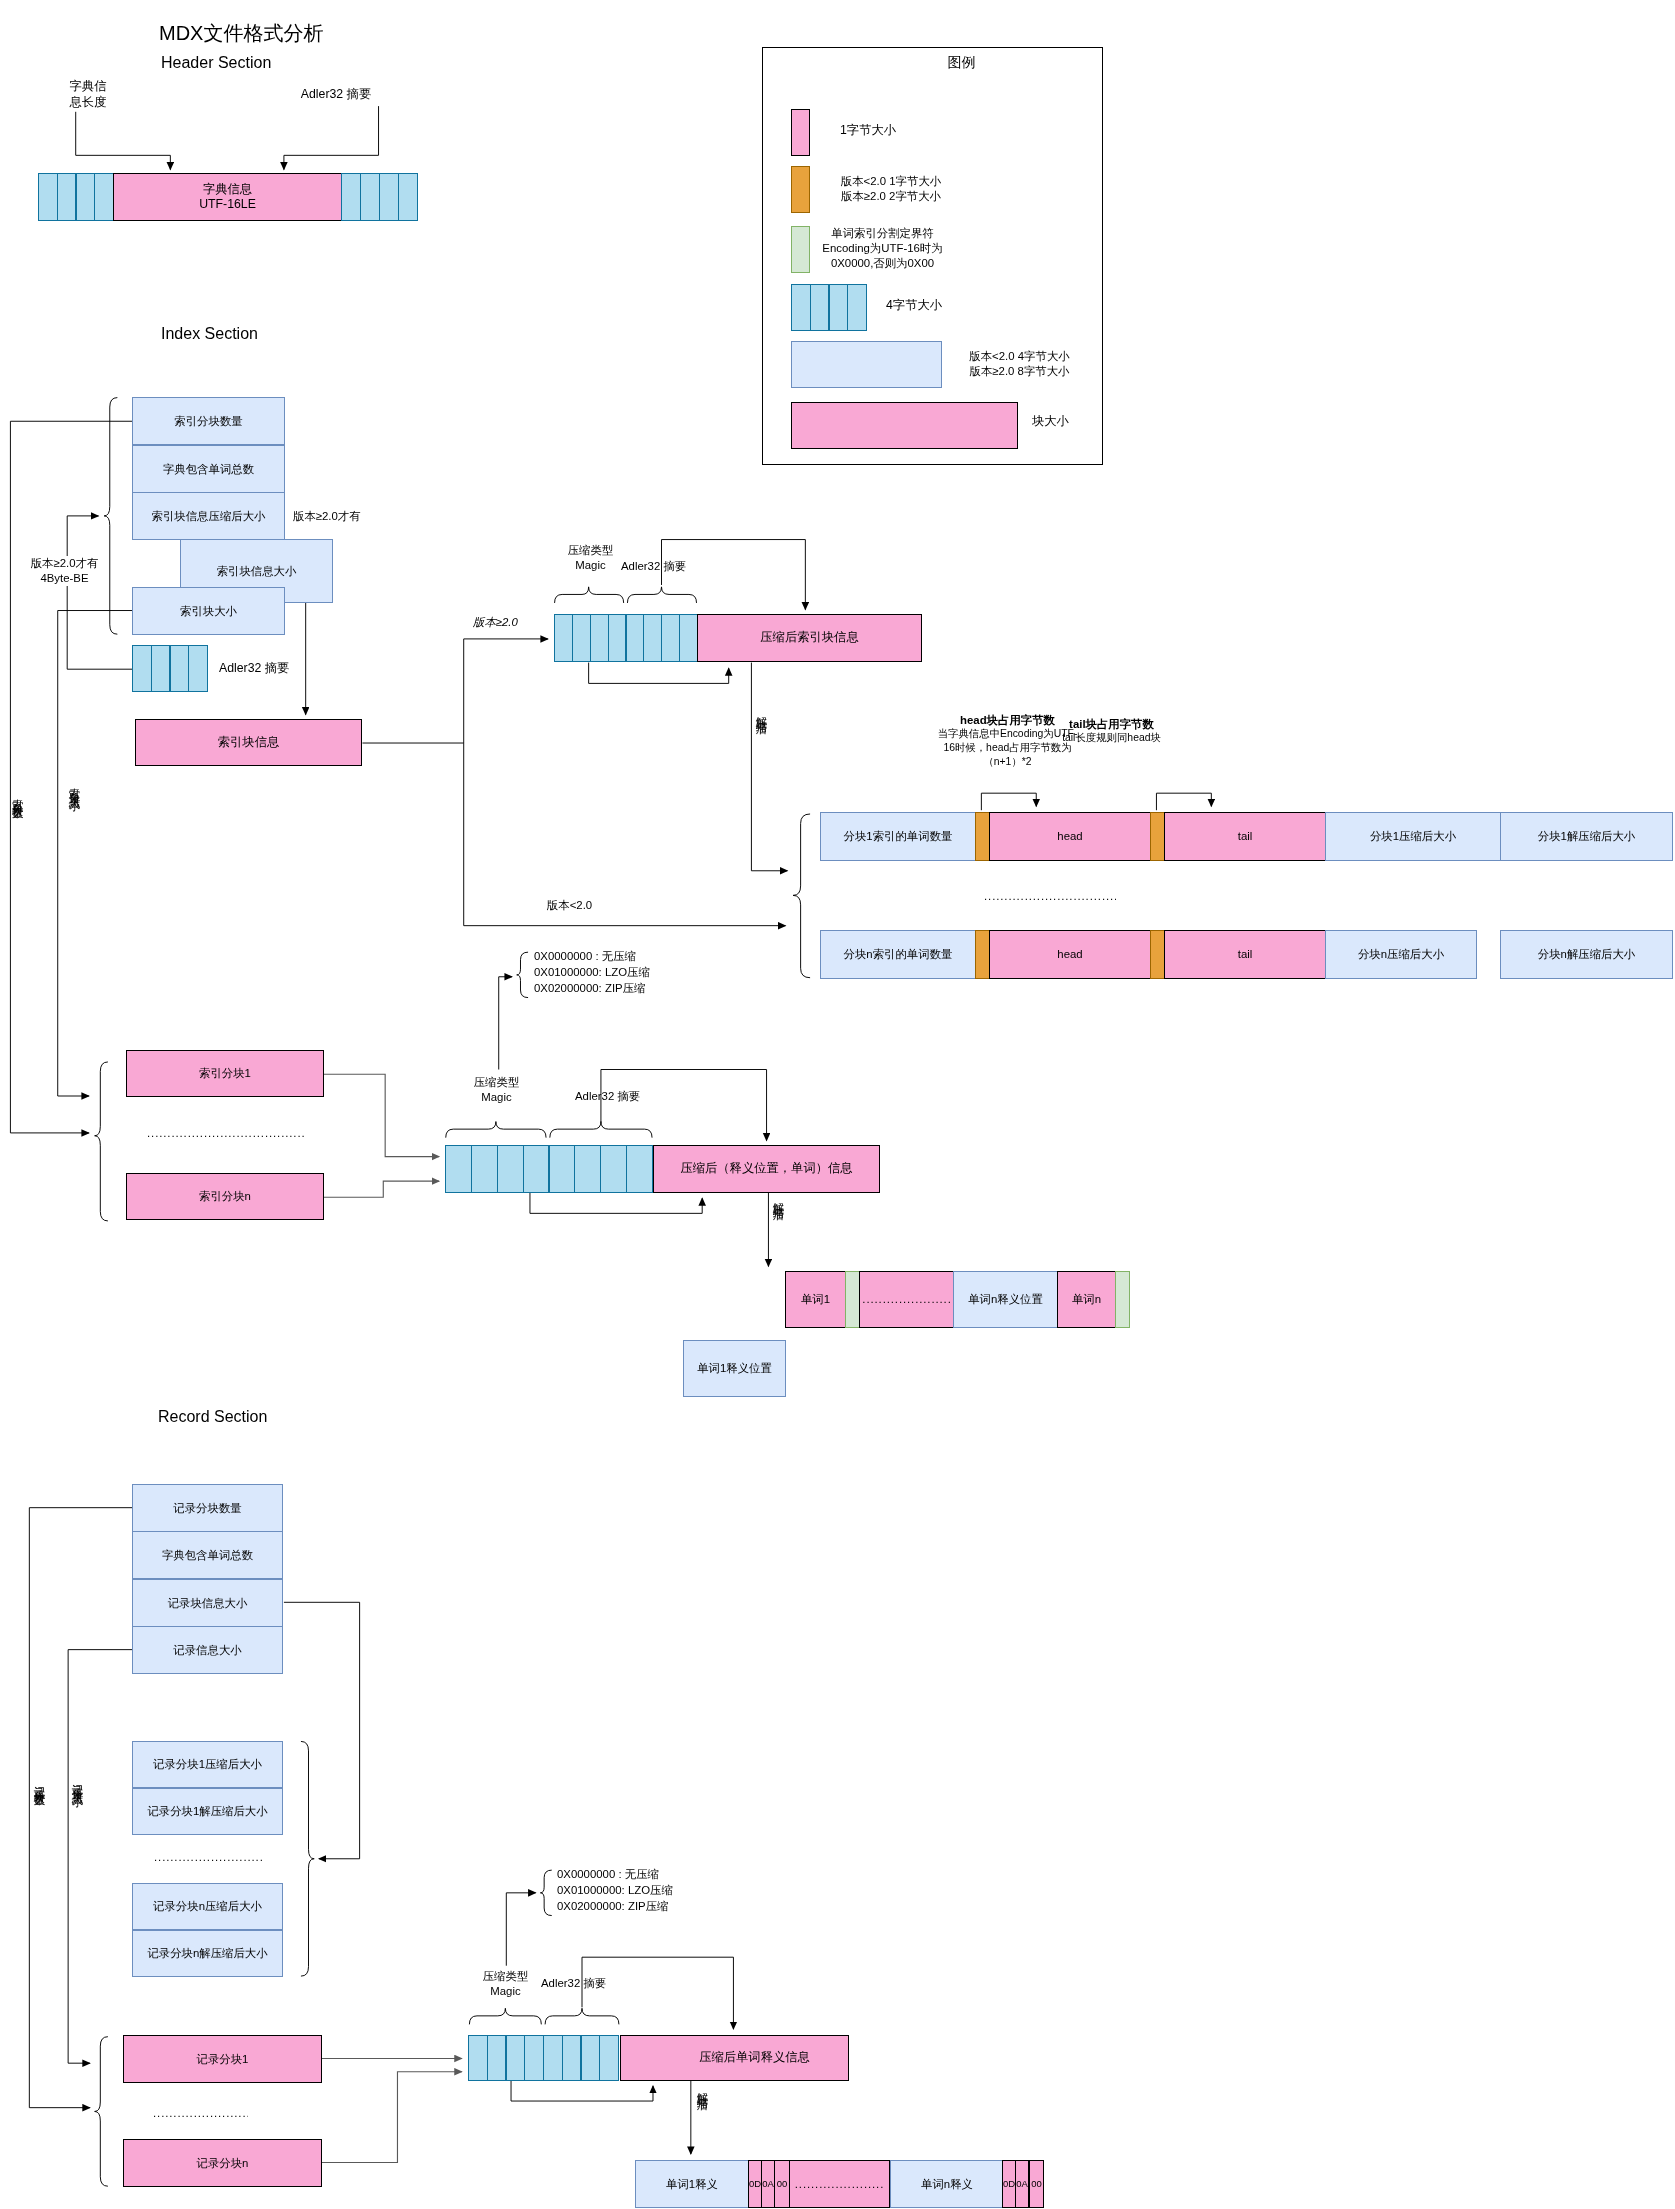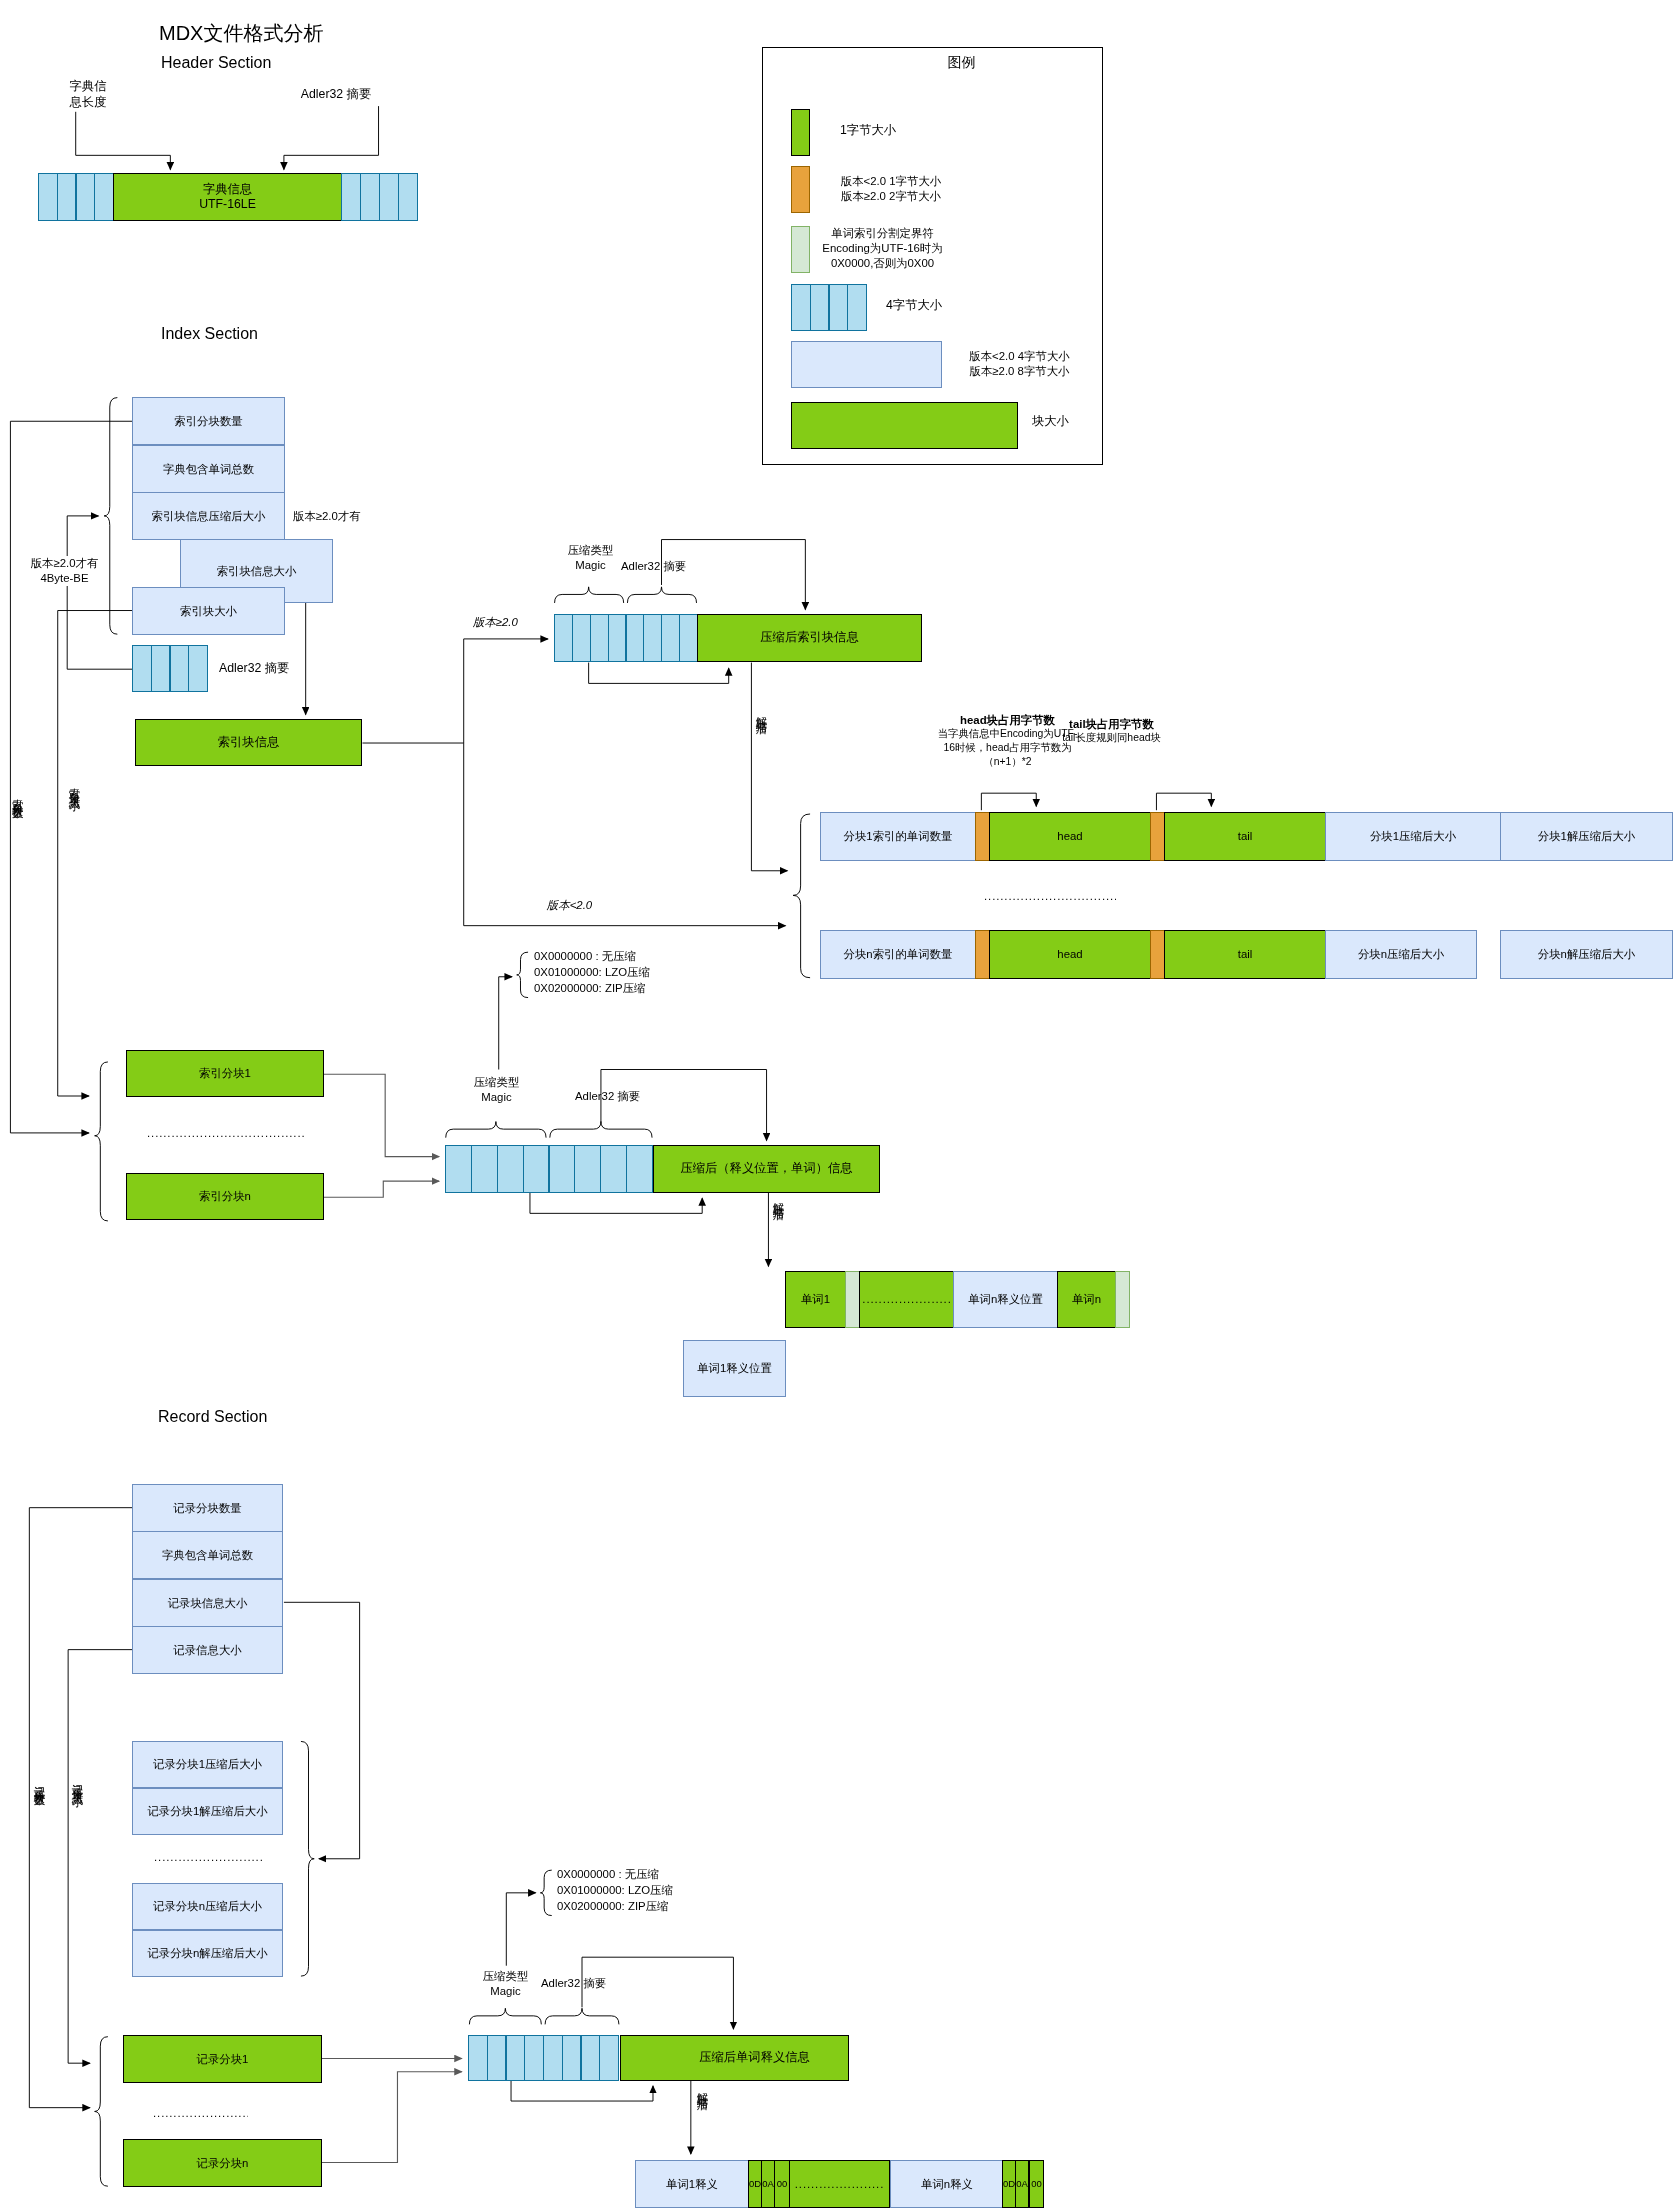--- a/index.html
+++ b/index.html
@@ -1,19 +1,19 @@
 <!DOCTYPE html>
 <html style="font-size:15px"><head>
 <meta charset="utf-8">
 <style>
   html,body{margin:0;padding:0;background:#fff;}
   #canvas{position:relative;width:1676px;height:2210px;background:#fff;
           font-family:"Liberation Sans","DejaVu Sans",sans-serif;color:#000;overflow:hidden;}
   #wires{position:absolute;left:0;top:0;z-index:1;}
-  .b{position:absolute;box-sizing:border-box;background:#84cc16;border:0.9px solid #000;
+  .b{position:absolute;box-sizing:border-box;background:#f9a8d4;border:0.9px solid #000;
      display:flex;flex-direction:column;align-items:center;justify-content:center;
      text-align:center;font-size:11.4px;line-height:1.25;z-index:2;}
   .lb{background:#DAE8FC;border:0.9px solid #6C8EBF;}
   .gc{background:#D5E8D4;border:0.9px solid #82B366;}
   .oc{background:#E8A23C;border:0.9px solid #9C6500;}
   .cells{position:absolute;display:flex;z-index:2;box-sizing:border-box;}
   .cells>div{flex:1;background:#B1DDF0;border:0.9px solid #10739E;margin-left:-0.9px;box-sizing:border-box;}
   .cells>div:first-child{margin-left:0;}
   .txt{position:absolute;font-size:11.4px;line-height:1.3;text-align:center;z-index:3;}
   .txt.left{text-align:left;}
@@ -211,21 +211,21 @@
     <div>0X0000000 : 无压缩</div>
     <div>0X01000000: LZO压缩</div>
     <div>0X02000000: ZIP压缩</div>
   </div>
 
   <div class="txt" style="left:472px;top:1075px;width:49px;">
     <div>压缩类型</div>
     <div>Magic</div>
   </div>
   <div class="txt left" style="left:575px;top:1089px;width:87px;">Adler32 摘要</div>
-  <div class="txt" style="left:539px;top:898px;width:61px;font-style:italic;">版本&lt;2.0</div>
+  <div class="txt" style="left:539px;top:898px;width:61px;">版本&lt;2.0</div>
 
   <div class="cells" style="left:445px;top:1145px;width:208px;height:48px;">
     <div></div>
       <div></div>
       <div></div>
       <div></div>
       <div></div>
       <div></div>
       <div></div>
       <div></div>

